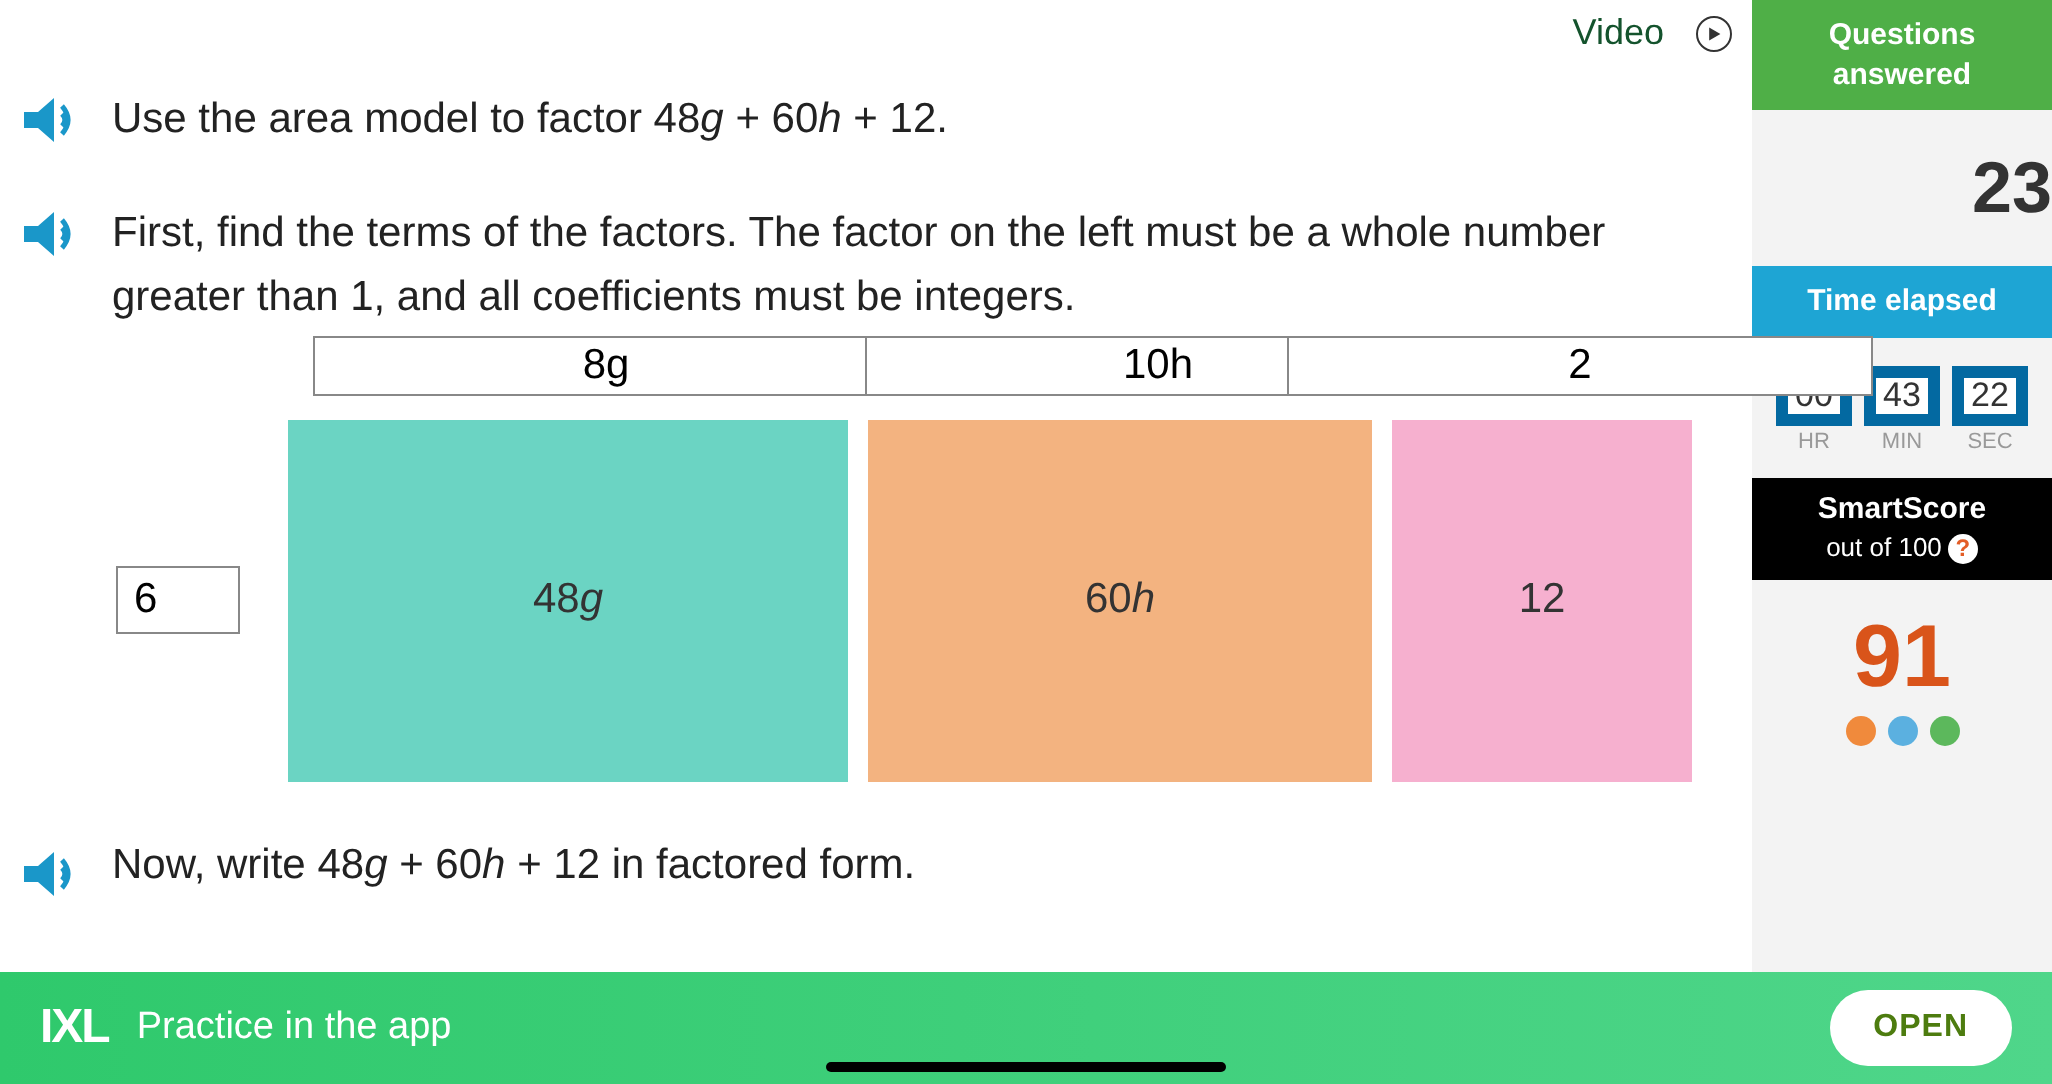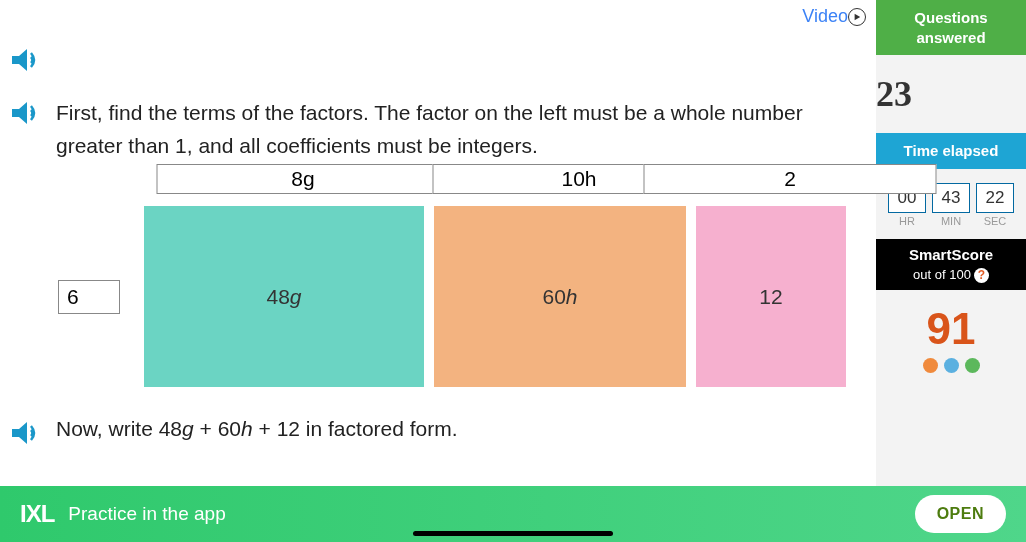--- a/index.html
+++ b/index.html
@@ -19,24 +19,24 @@
   .content {
     flex: 1;
     padding: 0 10px;
     position: relative;
   }
   .top-video {
     position: absolute;
     top: 6px;
     right: 10px;
     font-size: 18px;
-    color: #3b82f6;
-    display: flex;
-    align-items: center;
-    gap: 0;
+    color: #14532d;
+    display: flex;
+    align-items: center;
+    gap: 16px;
     cursor: pointer;
   }
   .video-icon {
     width: 18px;
     height: 18px;
     border: 1.5px solid #333;
     border-radius: 50%;
     display: inline-flex;
     align-items: center;
     justify-content: center;
@@ -127,43 +127,42 @@
     color: #fff;
     text-align: center;
     font-weight: bold;
     font-size: 15px;
     padding: 8px 4px;
     line-height: 1.3;
   }
   .qa-num {
     font-size: 36px;
     font-weight: bold;
-    text-align: left;
+    text-align: right;
     color: #333;
     padding: 18px 0;
-    font-family: Liberation Serif, serif;
   }
   .time-head {
     background: #1ea5d4;
     color: #fff;
     text-align: center;
     font-weight: bold;
     font-size: 15px;
     padding: 8px 4px;
     line-height: 1.3;
   }
   .time-row {
     display: flex;
     justify-content: center;
     gap: 6px;
     padding: 14px 0 2px 0;
   }
   .time-cell {
     background: #fff;
-    border: 1px solid #0369a1;
+    border: 6px solid #0369a1;
     width: 38px;
     height: 30px;
     display: flex;
     align-items: center;
     justify-content: center;
     font-size: 17px;
     color: #333;
   }
   .time-labels {
     display: flex;
@@ -276,20 +275,23 @@
     </div>
 
     <div class="line">
       <span class="speaker">
         <svg viewBox="0 0 34 26">
             <polygon points="2,9 9,9 17,2 17,24 9,17 2,17" fill="#1a97c9"></polygon>
             <path d="M21 6 Q27 13 21 20" stroke="#1a97c9" stroke-width="2.5" fill="none"></path>
             <path d="M21 10 Q24 13 21 16" stroke="#1a97c9" stroke-width="2.5" fill="none"></path>
           </svg>
       </span>
+      <div>
+        <span>Use the area model to factor 48</span><span class="expr-i">g</span><span> + 60</span><span class="expr-i">h</span><span> + 12.</span>
+      </div>
     </div>
 
     <div class="line line2">
       <span class="speaker">
         <svg viewBox="0 0 34 26">
             <polygon points="2,9 9,9 17,2 17,24 9,17 2,17" fill="#1a97c9"></polygon>
             <path d="M21 6 Q27 13 21 20" stroke="#1a97c9" stroke-width="2.5" fill="none"></path>
             <path d="M21 10 Q24 13 21 16" stroke="#1a97c9" stroke-width="2.5" fill="none"></path>
           </svg>
       </span>

